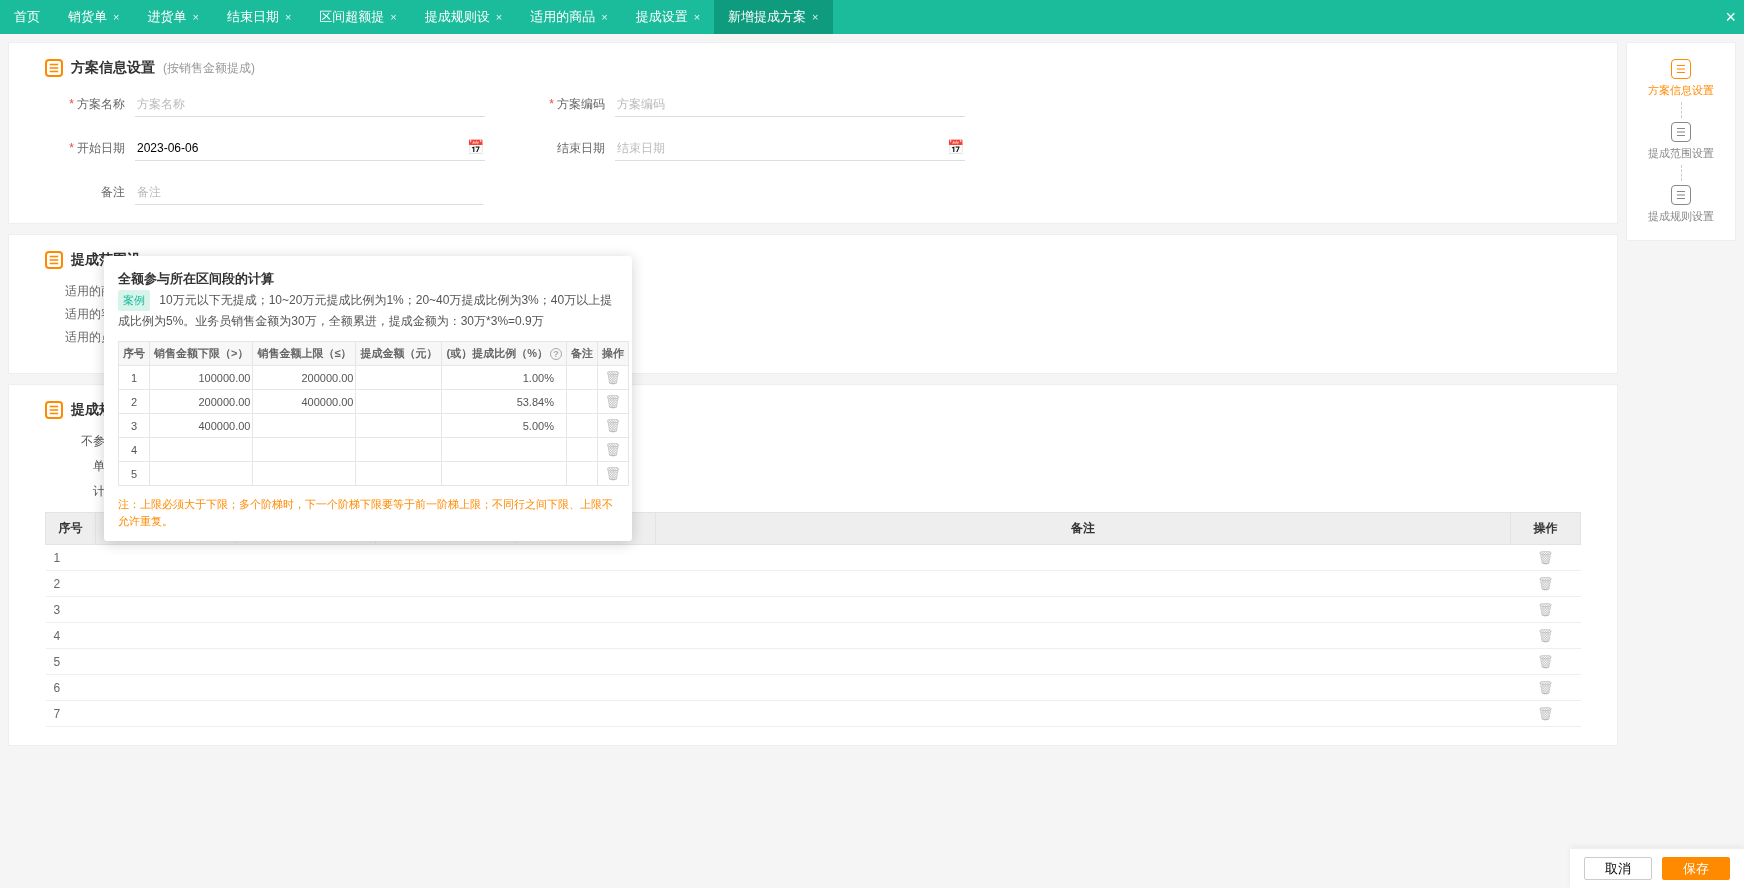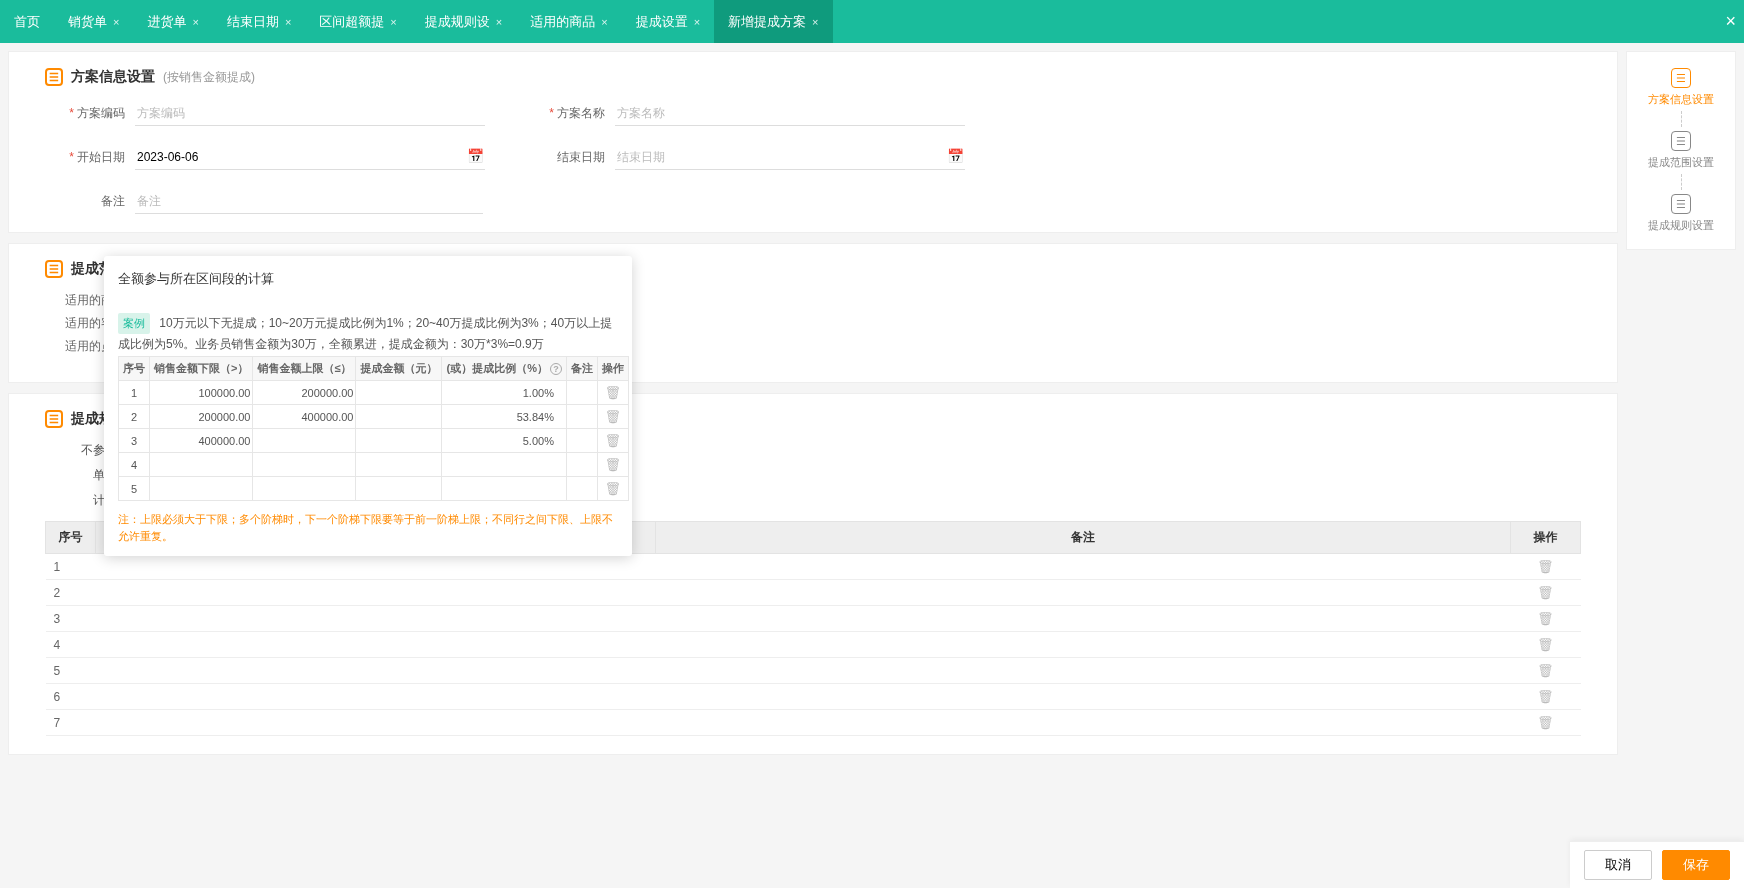--- a/index.html
+++ b/index.html
@@ -1,19 +1,19 @@
 <!DOCTYPE html>
 <html><head>
 <meta charset="utf-8">
 <style>
 * { margin: 0; padding: 0; box-sizing: border-box; }
 body { font-family: "Microsoft YaHei", Arial, sans-serif; font-size: 12px; color: #333; background: #f5f5f5; }
 
 
-.tab-bar { background: #1abc9c; height: 43px; display: flex; align-items: stretch; position: relative; text-align: right; }
+.tab-bar { background: #1abc9c; height: 34px; display: flex; align-items: stretch; position: relative; text-align: right; }
 .tab-item { display: flex; align-items: center; padding: 0 14px; color: #fff; font-size: 13px; cursor: pointer; white-space: nowrap; }
 .tab-item.active { background: #0f9b7d; }
 .tab-close { margin-left: 6px; font-size: 11px; opacity: .85; }
 .tab-bar-close { position: absolute; right: 8px; top: 0; bottom: 0; display: flex; align-items: center; color: #fff; font-size: 18px; cursor: pointer; }
 
 
 .page-body { display: flex; padding: 8px; gap: 8px; }
 .main-col { flex: 1; min-width: 0; }
 .side-col { width: 110px; }
 
@@ -47,42 +47,42 @@
 .radio.sel .dot::after { content: ""; position: absolute; inset: 2px; background: #ff8a00; border-radius: 50%; }
 
 
 .big-table { width: 100%; border-collapse: collapse; margin-top: 12px; font-size: 12px; }
 .big-table th { background: #eee; font-weight: 600; text-align: center; height: 32px; border: 1px solid #e3e3e3; }
 .big-table td { border-bottom: 1px solid #eee; height: 26px; text-align: center; color: #666; }
 .del-ico { color: #bbb; font-size: 13px; cursor: pointer; }
 
 
 .popup { position: absolute; left: 104px; top: 256px; width: 528px; background: #fff; box-shadow: 0 2px 14px rgba(0,0,0,.18); border-radius: 3px; padding: 14px 14px 12px 14px; z-index: 50; }
-.popup h4 { font-size: 13px; font-weight: 400; margin-bottom: 25px; }
-.popup .case-line { font-size: 12px; color: #555; line-height: 1.7; margin-bottom: 2px; }
+.popup h4 { font-size: 13px; font-weight: 700; margin-bottom: 2px; }
+.popup .case-line { font-size: 12px; color: #555; line-height: 1.7; margin-bottom: 10px; }
 .case-badge { display: inline-block; background: #d8f3ea; color: #1abc9c; border-radius: 2px; padding: 1px 5px; margin-right: 6px; font-size: 11px; }
 
 .mini-table { width: 100%; border-collapse: collapse; font-size: 11px; }
 .mini-table th, .mini-table td { border: 1px solid #e6e6e6; height: 24px; text-align: center; color: #555; }
 .mini-table th { background: #f7f7f7; font-weight: 600; color: #666; padding: 0 4px; white-space: nowrap; }
 .mini-table td:nth-child(2), .mini-table td:nth-child(3) { text-align: right; padding-right: 2px; }
 .mini-table td:nth-child(5) { text-align: right; padding-right: 12px; }
 .popup .note { color: #ff8a00; font-size: 11px; margin-top: 10px; line-height: 1.5; }
 .qmark { display: inline-block; width: 12px; height: 12px; border: 1px solid #aaa; border-radius: 50%; font-size: 9px; line-height: 11px; text-align: center; color: #aaa; margin-left: 2px; }
 
 
 .side-nav { background: #fff; border: 1px solid #eee; padding: 12px 6px; }
 .side-item { display: flex; flex-direction: column; align-items: center; gap: 4px; font-size: 11px; color: #888; cursor: pointer; position: relative; padding: 4px 0; }
 .side-item.active { color: #ff8a00; }
 .side-ico { width: 20px; height: 20px; border: 1.5px solid currentColor; border-radius: 4px; display: flex; align-items: center; justify-content: center; font-size: 11px; }
 .side-line { width: 1px; height: 16px; border-left: 1px dashed #ccc; margin: 0 auto; }
 
 
 .footer { position: fixed; bottom: 0; right: 0; background: #fff; border-top: 1px solid #eee; padding: 8px 14px; display: flex; gap: 10px; box-shadow: 0 -2px 6px rgba(0,0,0,.05); }
-.btn { height: 30px; padding: 0 20px; border: 1px solid #ccc; background: #fff; border-radius: 2px; font-size: 13px; cursor: pointer; }
+.btn { height: 23px; padding: 0 20px; border: 1px solid #ccc; background: #fff; border-radius: 2px; font-size: 13px; cursor: pointer; }
 .btn.primary { background: #ff8a00; border-color: #ff8a00; color: #fff; }
 </style>
 </head>
 <body>
 
 <div class="tab-bar">
   <div class="tab-item">
       <span>首页</span>
     </div>
   <div class="tab-item">
@@ -124,26 +124,26 @@
   <div class="main-col">
 
     <div class="card">
       <div class="section-head">
         <span class="sec-ico">☰</span>
         <span>方案信息设置</span>
         <span class="hint">(按销售金额提成)</span>
       </div>
       <div class="form-grid">
         <div class="form-row">
+          <span class="flabel"><span class="req">*</span><span>方案名称</span></span>
+          <input class="finput" placeholder="方案名称" style="">
+        </div>
+        <div class="form-row">
           <span class="flabel"><span class="req">*</span><span>方案编码</span></span>
           <input class="finput" placeholder="方案编码" style="">
-        </div>
-        <div class="form-row">
-          <span class="flabel"><span class="req">*</span><span>方案名称</span></span>
-          <input class="finput" placeholder="方案名称" style="">
         </div>
         <div class="form-row">
           <span class="flabel"><span class="req">*</span><span>开始日期</span></span>
           <div class="date-wrap">
             <input class="finput" value="2023-06-06" style="">
             <span class="cal-ico">📅</span>
           </div>
         </div>
         <div class="form-row">
           <span class="flabel"><span>结束日期</span></span>

